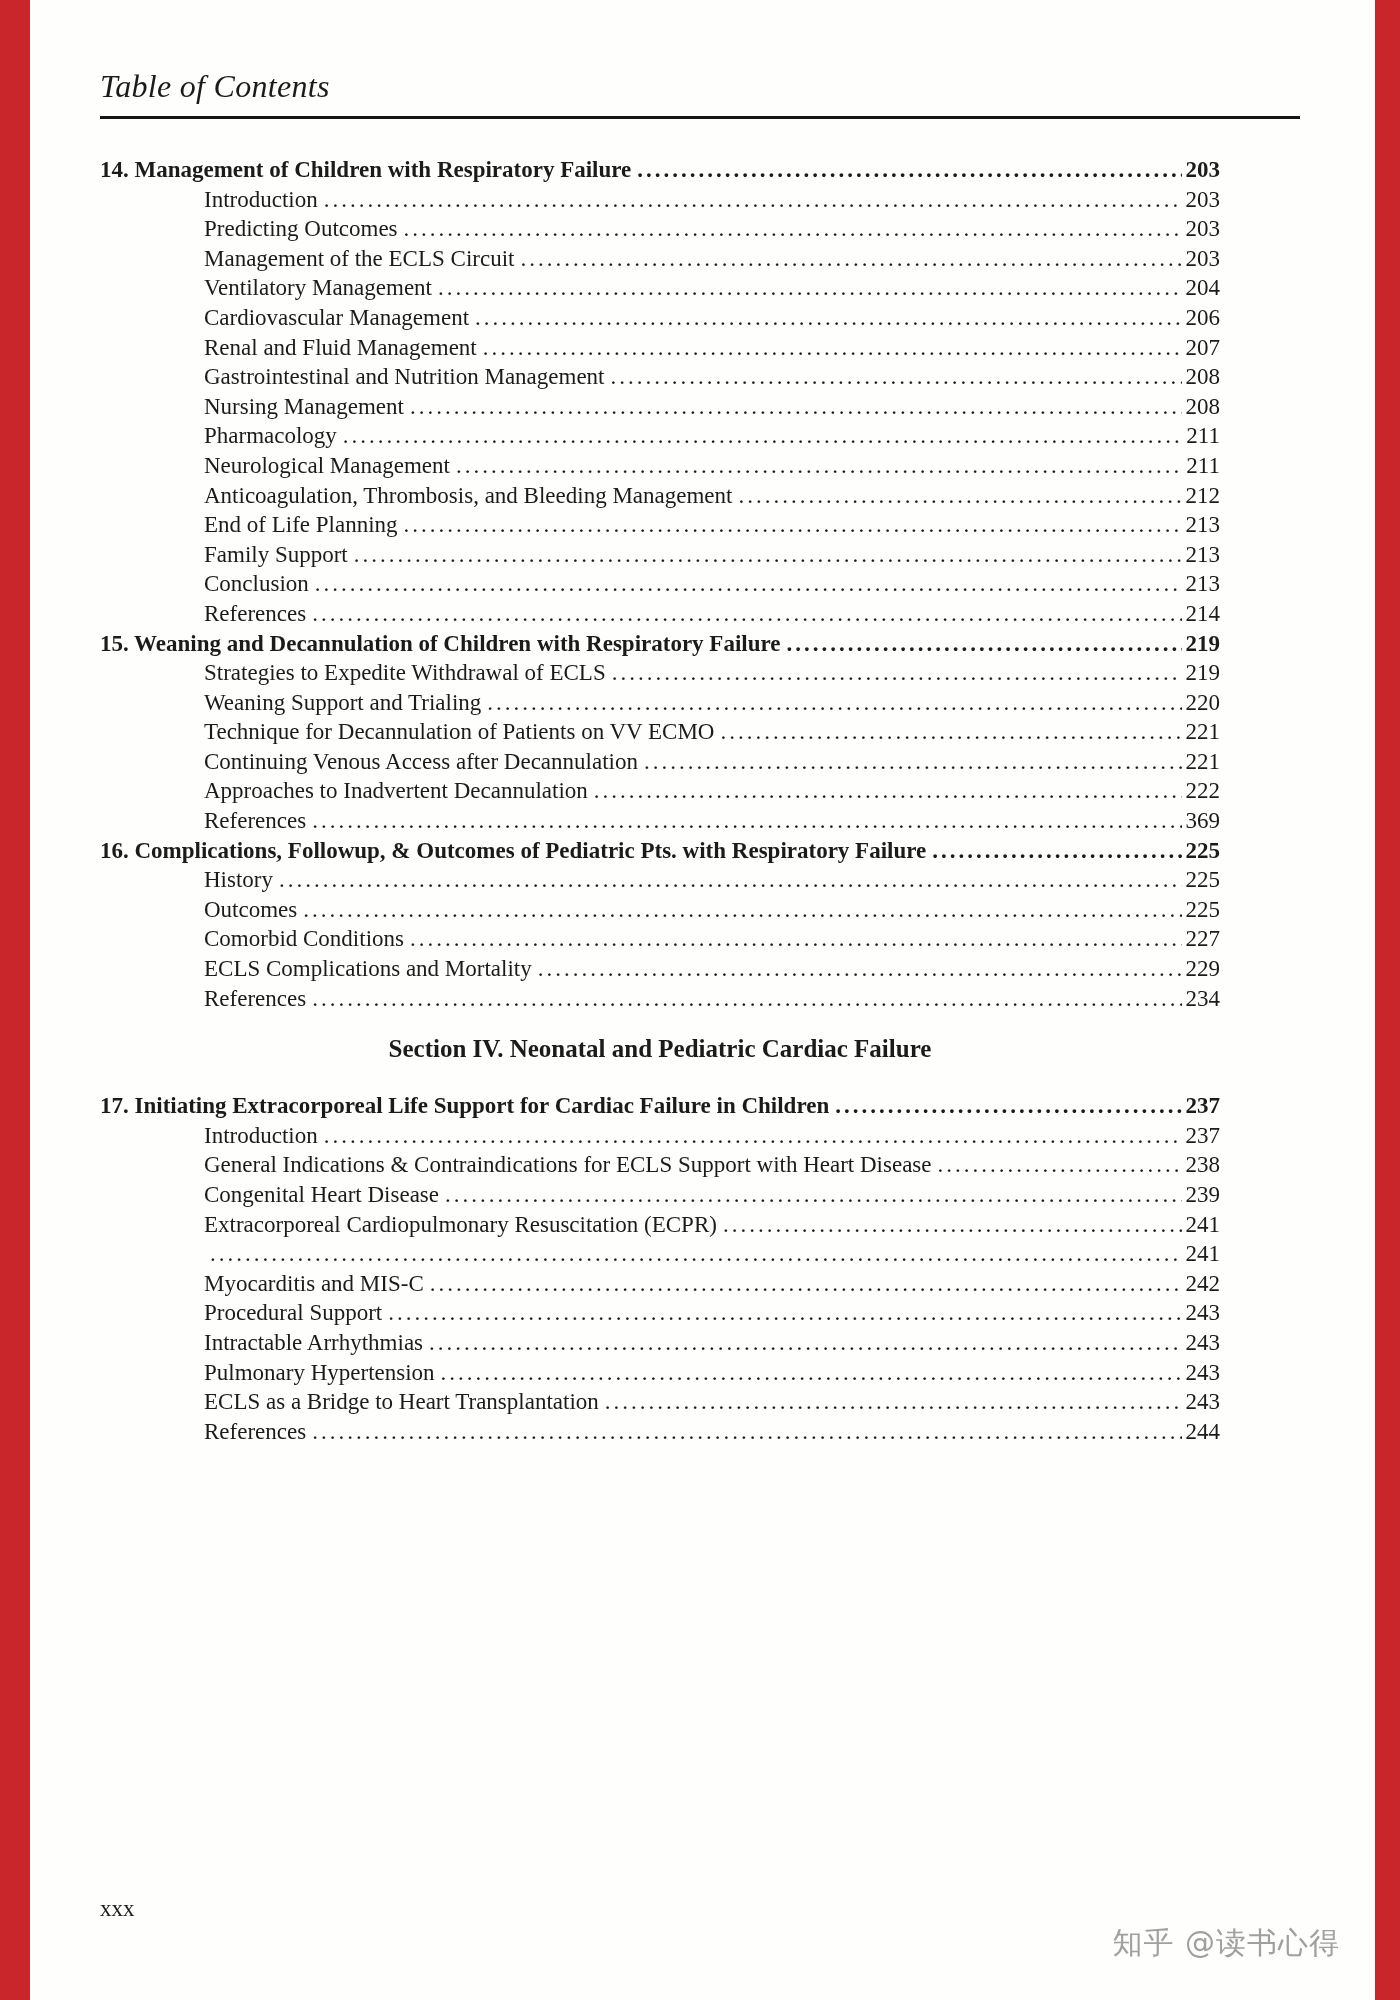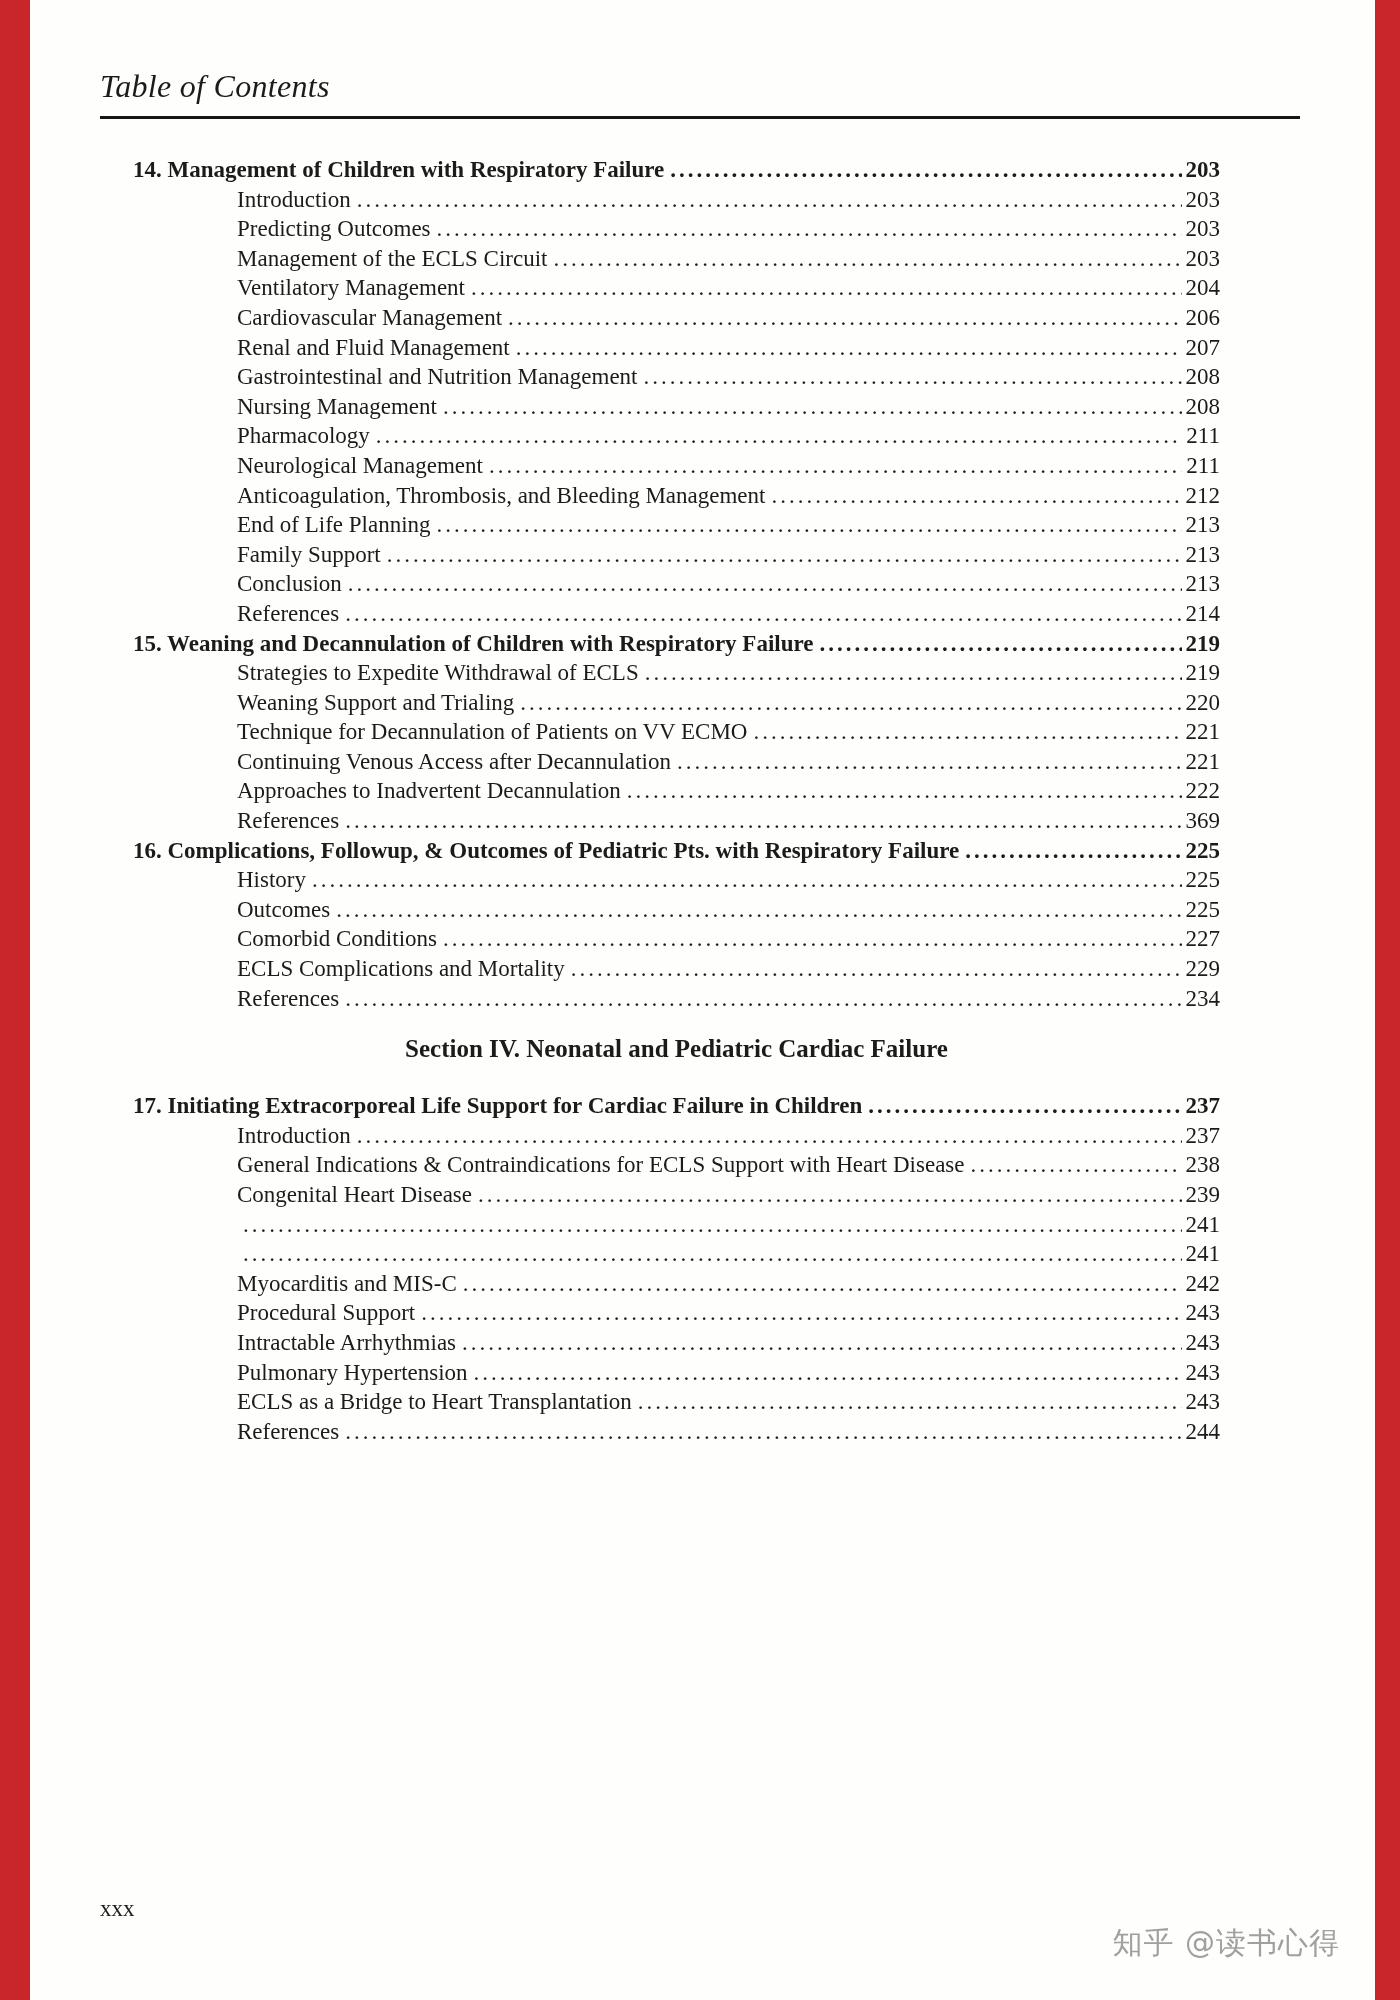--- a/index.html
+++ b/index.html
@@ -41,21 +41,20 @@
   .header-rule {
     height: 3px;
     background: #161616;
     margin-top: 16px;
     width: 100%;
   }
 
   .toc {
     margin-top: 36px;
     margin-right: 80px; 
-    margin-left: 33px;
   }
   .row {
     display: flex;
     align-items: baseline;
     font-size: 23px;
     line-height: 29.6px;
   }
   .row.chapter { font-weight: bold; }
   .row.entry   { padding-left: 104px; }
   .row .title  { white-space: nowrap; }
@@ -268,20 +267,21 @@
           <span class="title">General Indications &amp; Contraindications for ECLS Support with Heart Disease</span>
           <span class="leader"></span>
           <span class="pagenum">238</span>
         </div>
         <div class="row entry">
           <span class="title">Congenital Heart Disease</span>
           <span class="leader"></span>
           <span class="pagenum">239</span>
         </div>
         <div class="row entry">
+          <span class="title">Extracorporeal Cardiopulmonary Resuscitation (ECPR)</span>
           <span class="leader"></span>
           <span class="pagenum">241</span>
         </div>
         <div class="row entry">
           <span class="leader"></span>
           <span class="pagenum">241</span>
         </div>
         <div class="row entry">
           <span class="title">Myocarditis and MIS-C</span>
           <span class="leader"></span>

